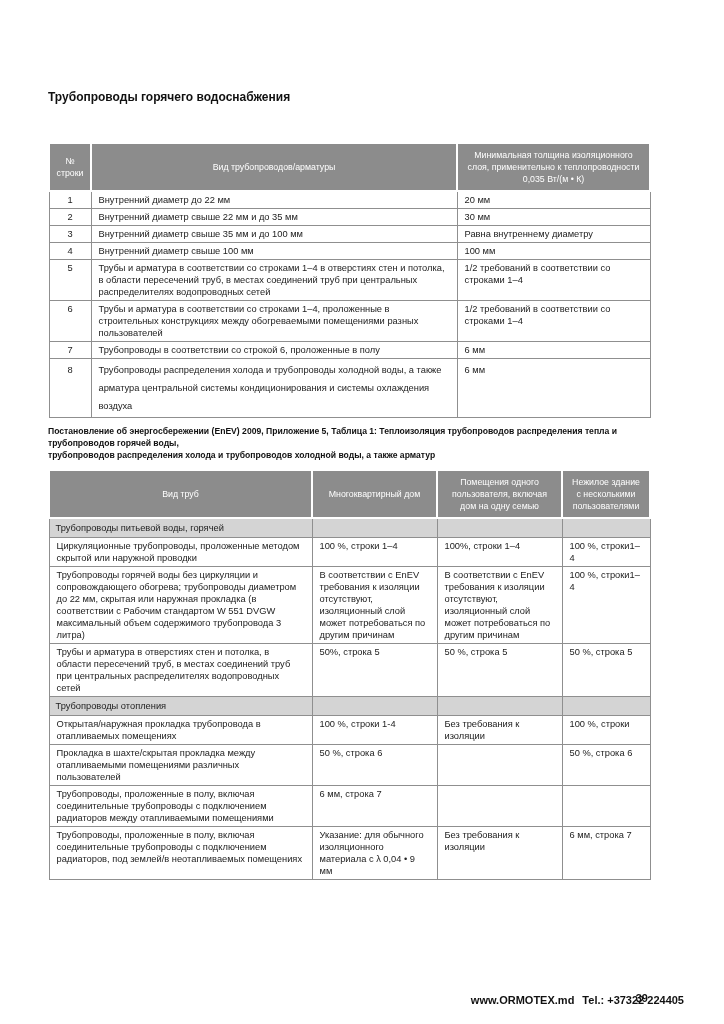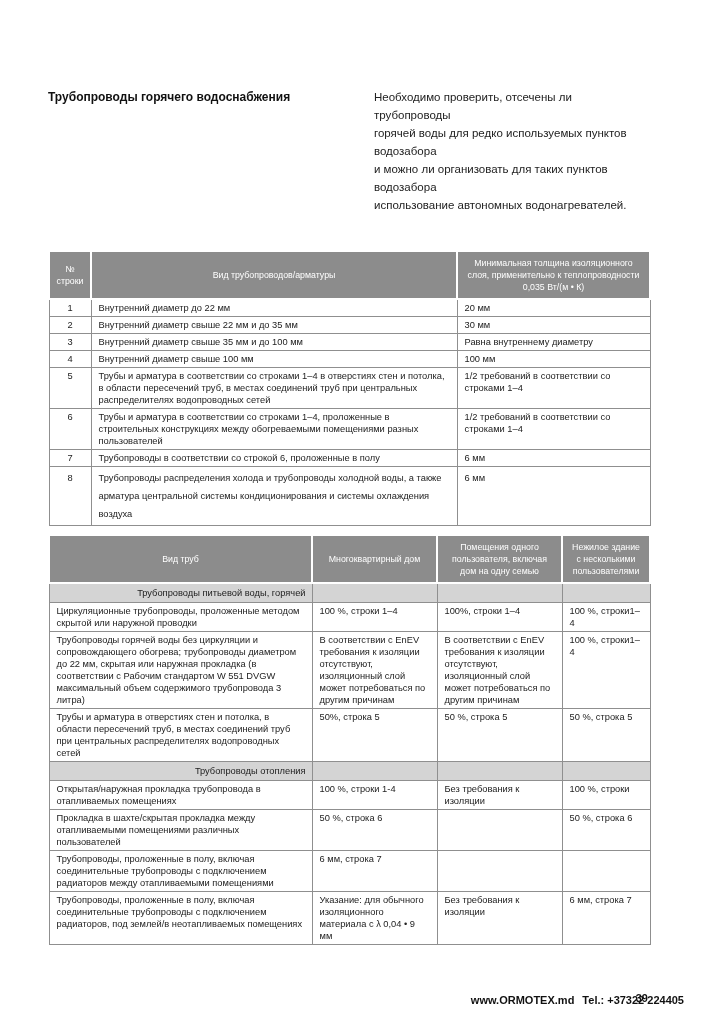--- a/index.html
+++ b/index.html
@@ -23,40 +23,34 @@
   td{
     border:1px solid #8f8f8f;font-size:9.3px;line-height:12px;
     padding:2px 7px;vertical-align:top;color:#222;
   }
   .t1{margin-top:36px;}
   .t1 td.num{text-align:center;}
   .t1 tr.spread td{line-height:18px;}
   .cap{font-size:8.6px;font-weight:bold;line-height:12px;margin:7px 0 0;white-space:pre-line;color:#111;}
   .t2{margin-top:8px;}
   tr.section td{background:#d4d4d4;padding:3px 6px;}
-  tr.section td.sec{text-align:right;}
+  tr.section td.sec{text-align:left;}
   
   .footer{position:absolute;left:11px;right:0;bottom:18px;text-align:right;font-size:11px;font-weight:bold;color:#111;}
   .footer .sep{display:inline-block;width:8px;}
   .pageno{position:absolute;right:36px;bottom:20px;font-size:11px;font-weight:bold;color:#111;margin-top:23px;}
 </style>
 </head>
 <body>
 
 <div class="page">
 
   <div class="intro">
     <div class="col-l">
       <h3>Трубопроводы горячего водоснабжения</h3>
-    </div>
-    <div class="col-r">
-      <p>Необходимо проверить, отсечены ли трубопроводы
-горячей воды для редко используемых пунктов водозабора
-и можно ли организовать для таких пунктов водозабора
-использование автономных водонагревателей.</p>
     </div>
   </div>
 
   <table class="t1">
     <colgroup>
         <col style="width:42px">
         <col style="width:366px">
         <col>
       </colgroup>
     <thead>
@@ -103,20 +97,22 @@
         <td>6 мм</td>
       </tr>
       <tr class="spread">
         <td class="num">8</td>
         <td>Трубопроводы распределения холода и трубопроводы холодной воды, а также арматура центральной системы кондиционирования и системы охлаждения воздуха</td>
         <td>6 мм</td>
       </tr>
     </tbody>
   </table>
 
+  <p class="cap">Постановление об энергосбережении (EnEV) 2009, Приложение 5, Таблица 1: Теплоизоляция трубопроводов распределения тепла и трубопроводов горячей воды,
+трубопроводов распределения холода и трубопроводов холодной воды, а также арматур</p>
 
   <table class="t2">
     <colgroup>
         <col style="width:263px">
         <col style="width:125px">
         <col style="width:125px">
         <col>
       </colgroup>
     <thead>
       <tr>

